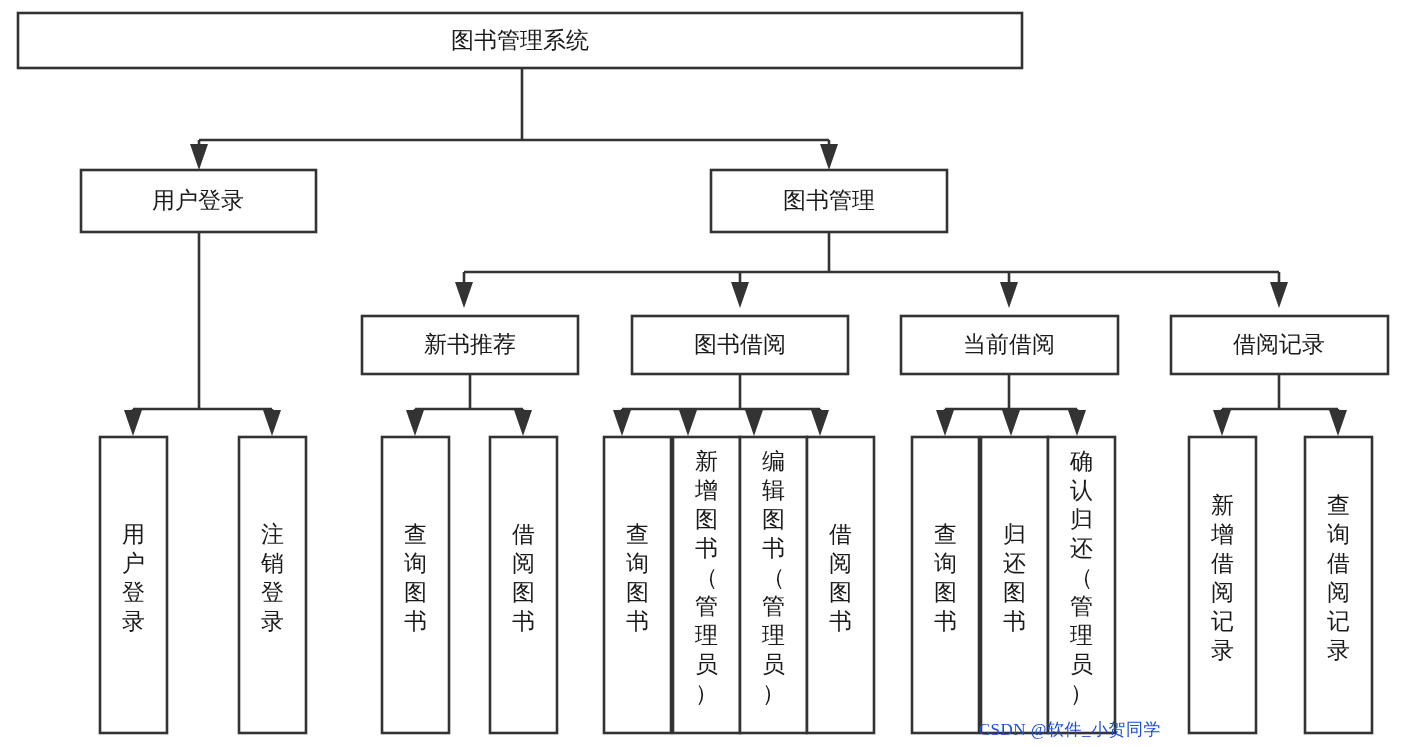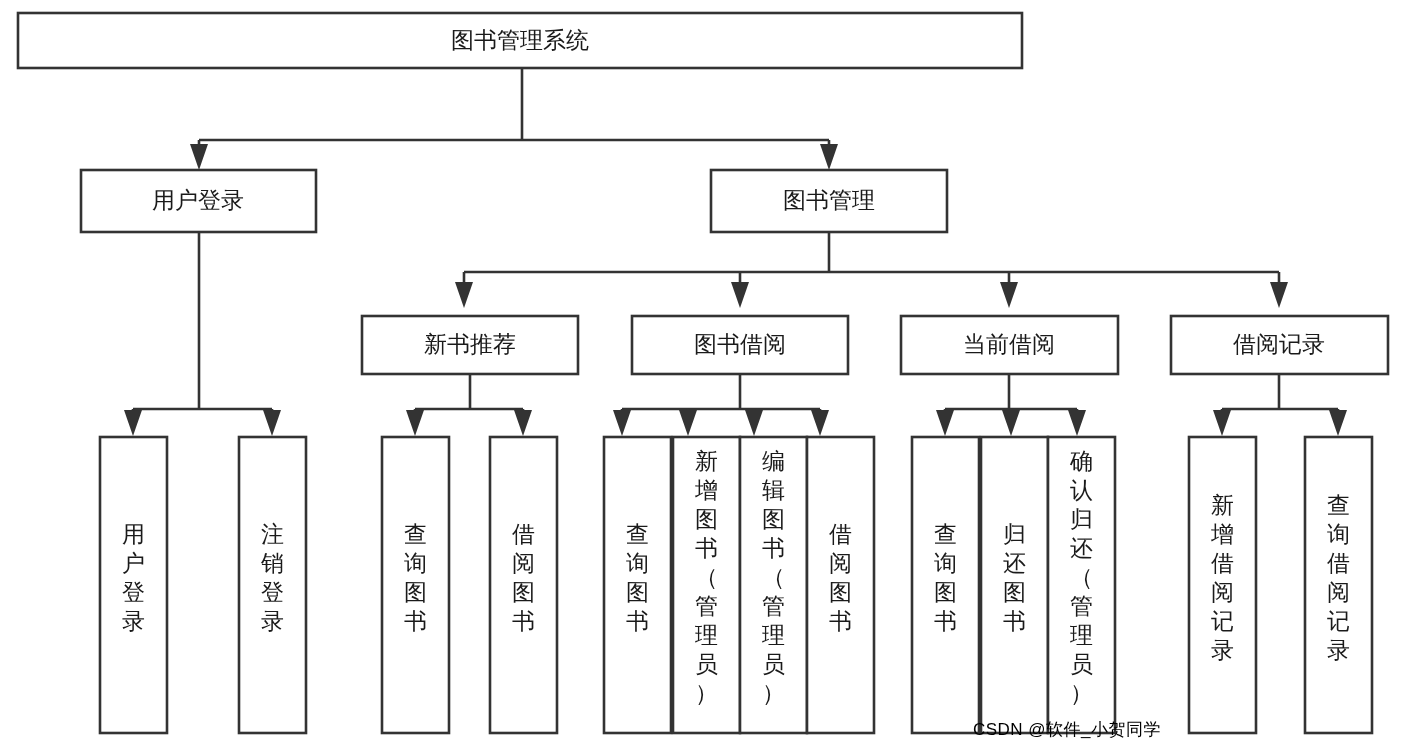--- a/index.html
+++ b/index.html
@@ -58,23 +58,23 @@
   .leaf-label {
     font-family: "Liberation Sans", "DejaVu Sans", sans-serif;
     font-size: 23px;
     fill: #1a1a1a;
     text-anchor: middle;
   }
   .watermark {
     position: absolute;
     right: 12px;
     bottom: 6px;
-    font-family: Liberation Sans, sans-serif;
+    font-family: Liberation Serif, serif;
     font-size: 17px;
-    color: #000000;
+    color: #1d4ed8;
     letter-spacing: 0.5px;
     white-space: nowrap;
     user-select: none;
   }
 </style>
 </head>
 <body>
 
 <div id="diagram-root">
 

